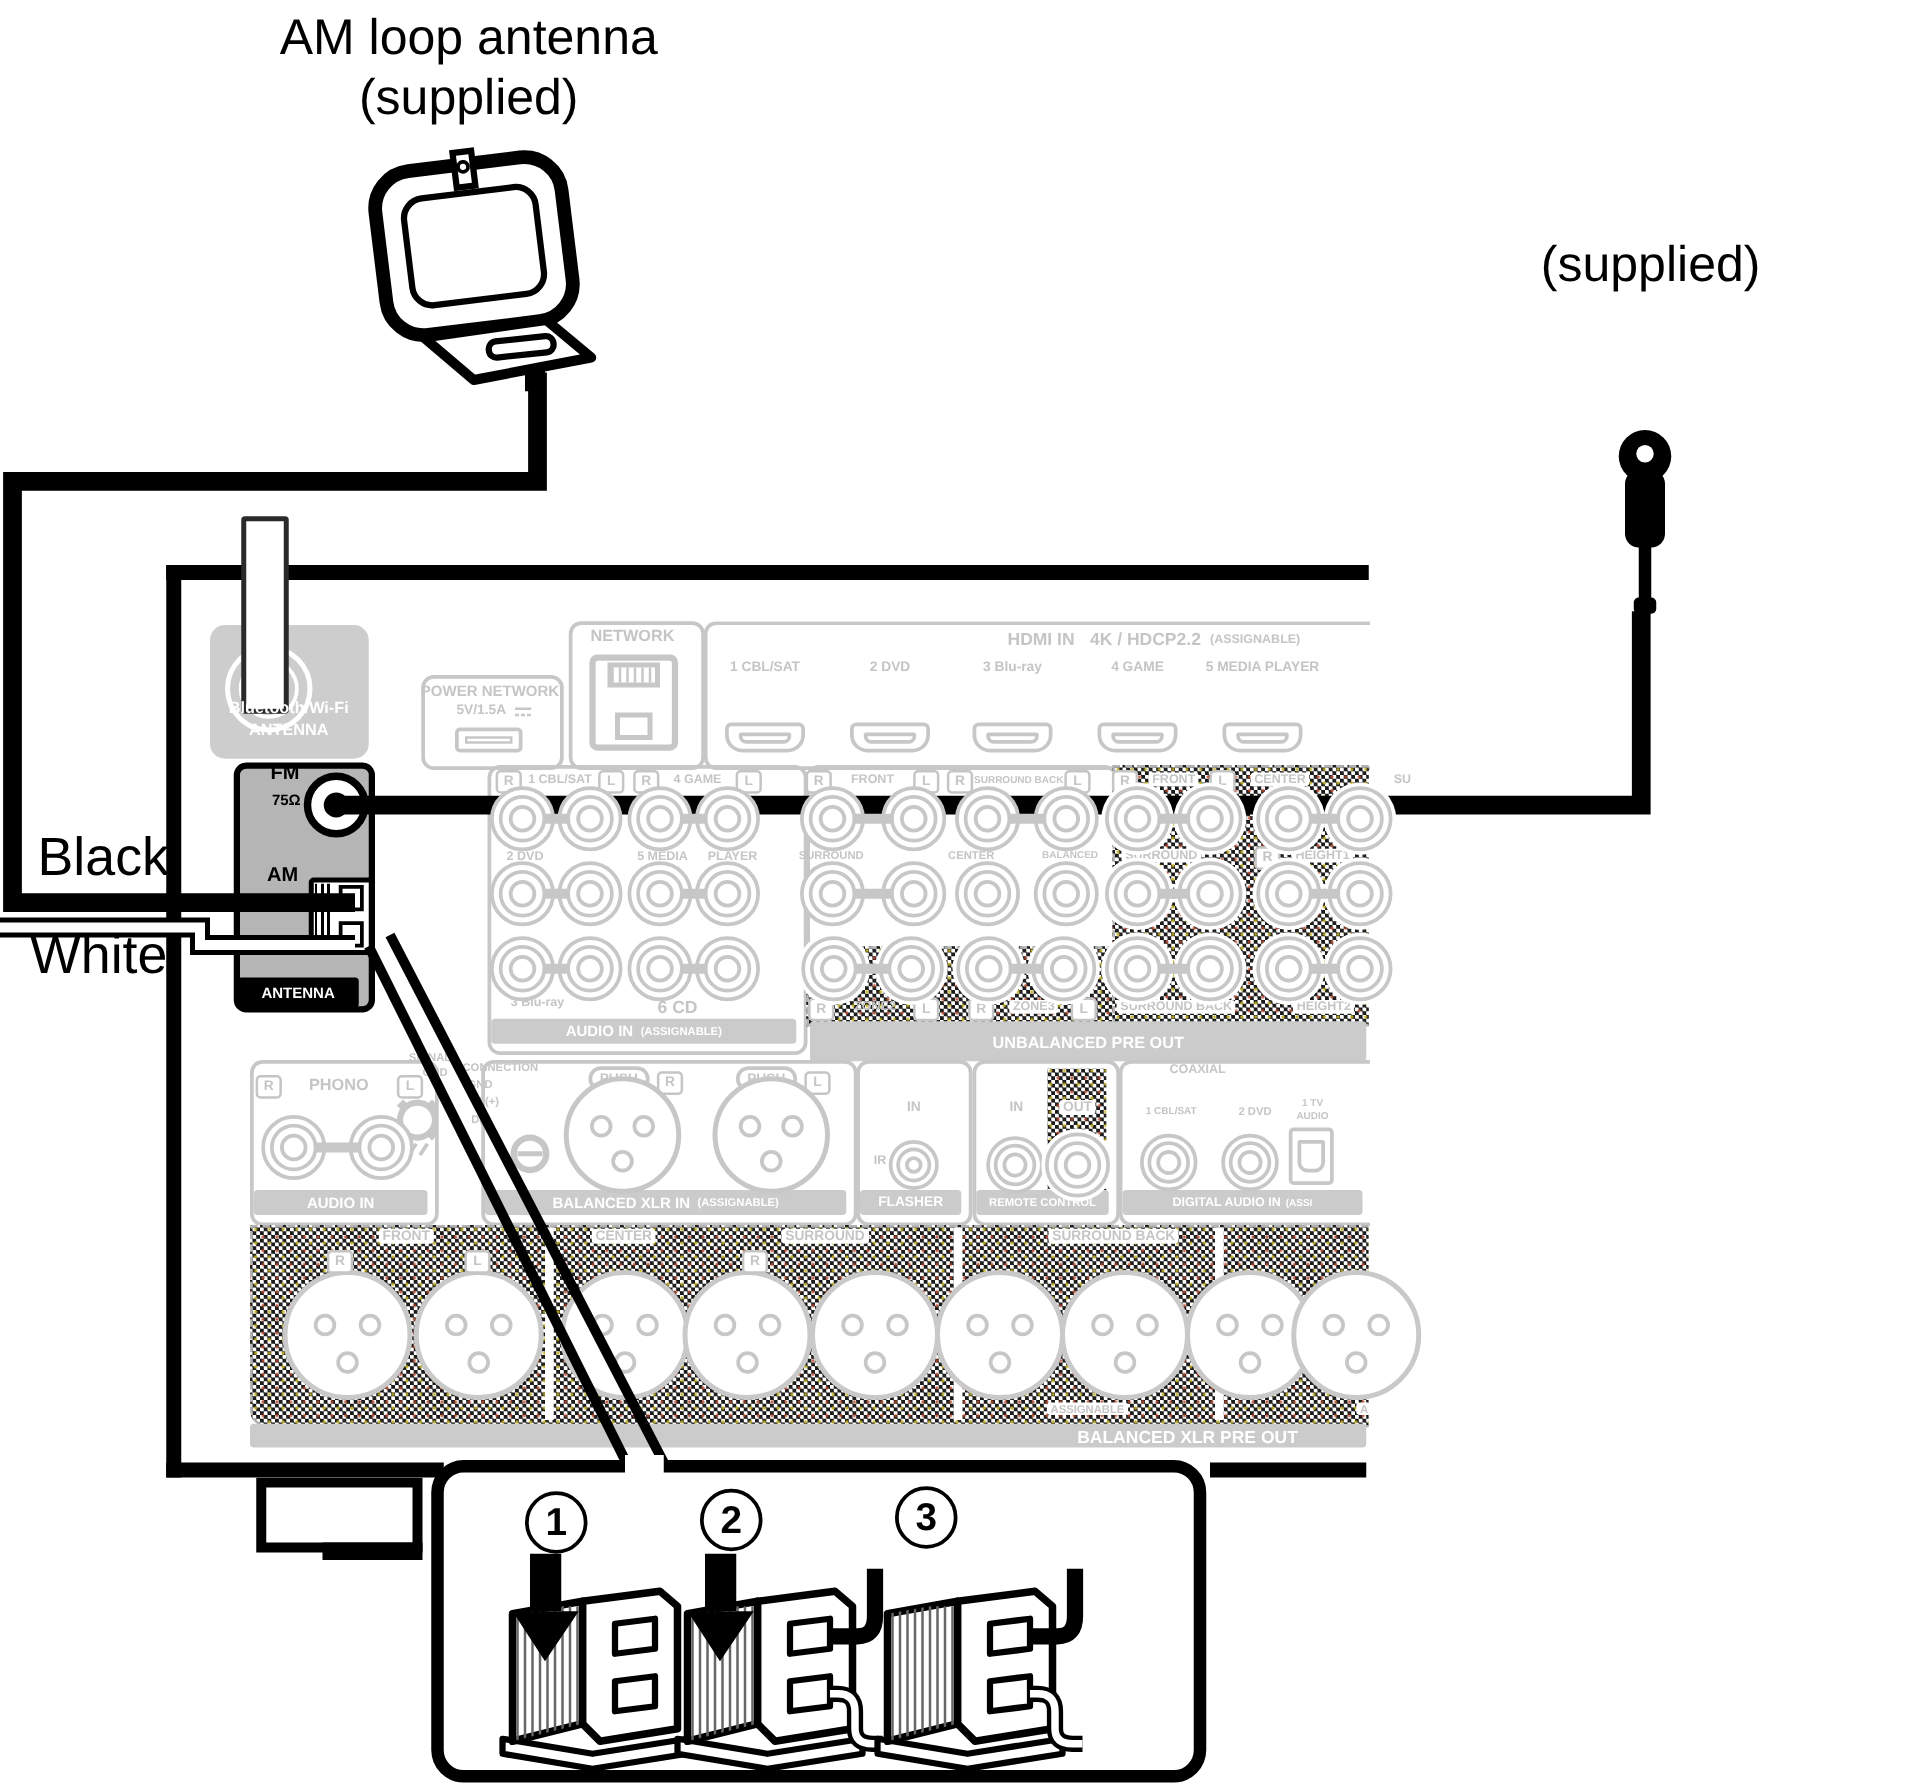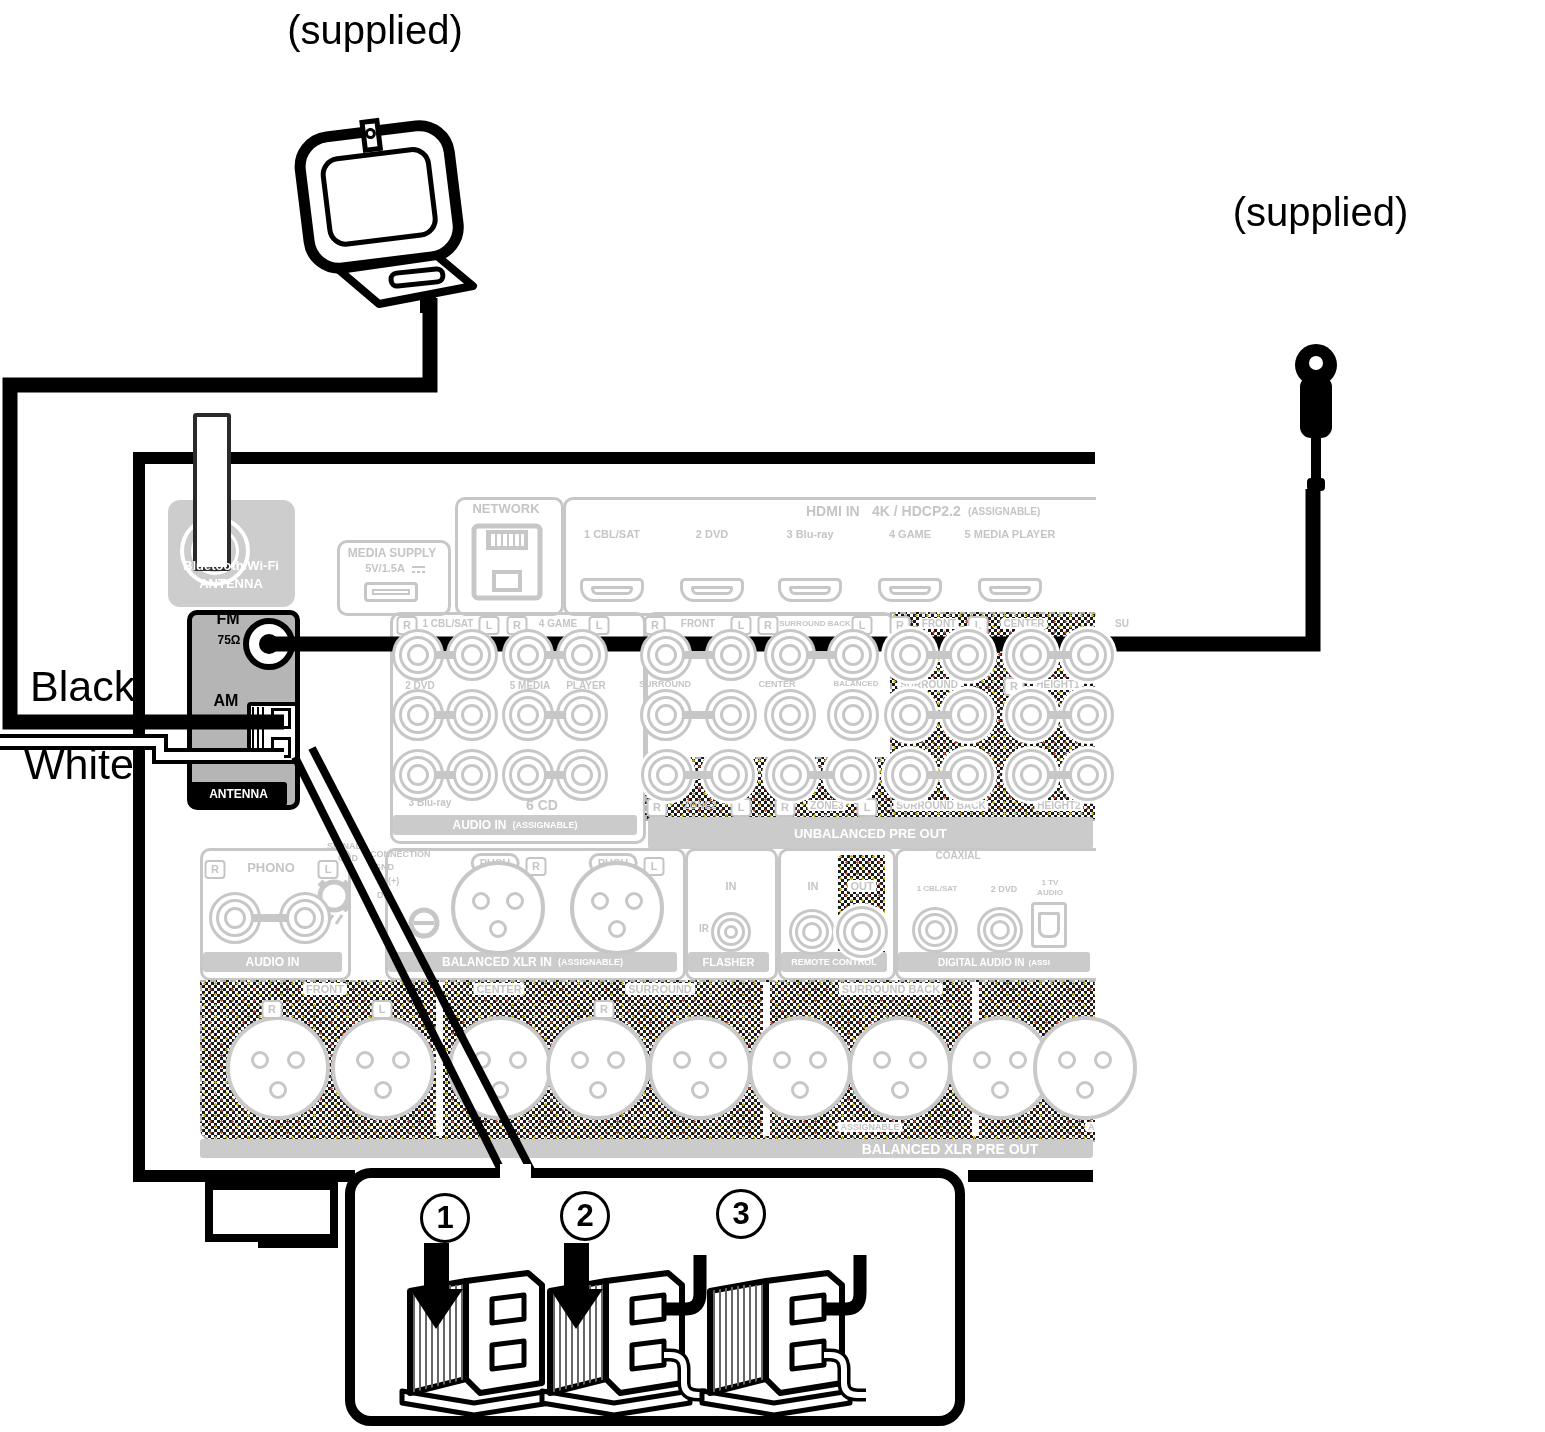--- a/index.html
+++ b/index.html
@@ -53,21 +53,21 @@
   <div class="blk" style="left:258px;top:1234px;width:80px;height:14px"></div>
 
   <div class="abs" style="left:168px;top:500px;width:127px;height:107px;background:#cdcdcd;border-radius:12px"></div>
   <div class="abs" style="left:180px;top:516px;width:62px;height:62px;border:4px solid #fff;border-radius:50%"></div>
   <div class="abs" style="left:191px;top:527px;width:42px;height:42px;border:3px solid #fff;border-radius:50%"></div>
   <div class="abs" style="left:193px;top:413px;width:38px;height:158px;background:#fff;border:4px solid #2a2a2a;border-radius:3px;box-sizing:border-box"></div>
   <div class="glab" style="left:231px;top:558px;font-size:13px;color:#fff">Bluetooth/Wi-Fi</div>
   <div class="glab" style="left:231px;top:576px;font-size:13px;color:#fff">ANTENNA</div>
 
   <div class="sbox" style="left:337px;top:540px;width:108px;height:70px"></div>
-  <div class="glab" style="left:392px;top:546px;font-size:12px">MEDIA SUPPLY</div>
+  <div class="glab" style="left:392px;top:546px;font-size:12px">POWER NETWORK</div>
   <div class="glab" style="left:385px;top:562px;font-size:11px">5V/1.5A</div>
   <div class="abs" style="left:412px;top:566px;width:13px;height:3px;border-top:2px solid #c7c7c7"></div>
   <div class="abs" style="left:412px;top:571px;width:13px;height:2px;background:repeating-linear-gradient(90deg,#c7c7c7 0 3px,transparent 3px 5px)"></div>
   <div class="abs" style="left:364px;top:582px;width:54px;height:20px;border:3px solid #c7c7c7;border-radius:4px;box-sizing:border-box"></div>
   <div class="abs" style="left:372px;top:589px;width:38px;height:6px;border:2px solid #c7c7c7;box-sizing:border-box"></div>
 
   <div class="sbox" style="left:455px;top:497px;width:103px;height:113px"></div>
   <div class="glab" style="left:506px;top:501px;font-size:13px">NETWORK</div>
   <svg style="left:468px;top:520px" width="78" height="84" viewBox="0 0 78 84">
     <rect x="6" y="6" width="66" height="72" rx="4" fill="#fff" stroke="#c7c7c7" stroke-width="5"></rect>
@@ -391,20 +391,21 @@
   </svg>
   <svg style="left:1291px;top:340px" width="50" height="152" viewBox="0 0 50 152">
     <circle cx="25" cy="25" r="21" fill="#000"></circle>
     <circle cx="25" cy="23" r="7" fill="#fff"></circle>
     <rect x="9" y="36" width="32" height="62" rx="11" fill="#000"></rect>
     <rect x="20" y="96" width="10" height="44" fill="#000"></rect>
     <rect x="16" y="138" width="18" height="13" rx="4" fill="#000"></rect>
   </svg>
 
   <div class="cap" style="left:160px;top:6px;width:430px">
+    <div>AM loop antenna</div>
       <div>(supplied)</div>
   </div>
   <div class="cap" style="left:1118px;top:188px;width:405px">
       <div>(supplied)</div>
   </div>
   <div class="wirelab" style="left:30px;top:662px">Black</div>
   <div class="wirelab" style="left:24px;top:740px">White</div>
 
 <div class="rca" style="left:418px;top:655px;width:46px;height:46px">
       <div class="i1" style="position:absolute;inset:4px;border:3px solid #c7c7c7;border-radius:50%"></div>

